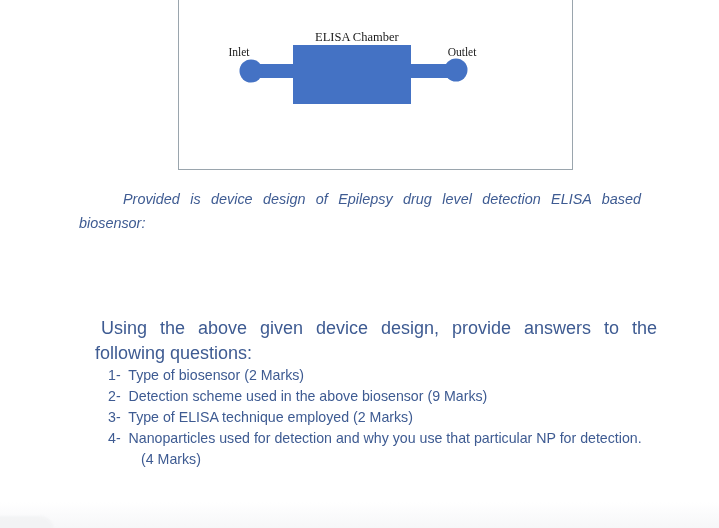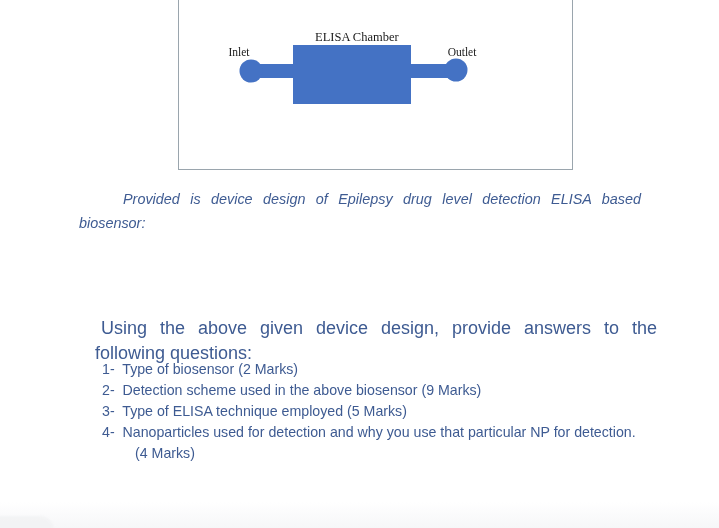--- a/index.html
+++ b/index.html
@@ -86,21 +86,21 @@
     text-indent: 6px;
     margin-left: 16px;
   }
 
   #question-list {
     position: absolute;
     left: 100px;
     top: 357px;
     width: 545px;
     list-style: none;
-    margin: 2px;
+    margin: 8px;
     padding: 0;
     font-size: 14.2px;
     line-height: 21px;
   }
   #question-list li {
     display: block;
     margin: 0;
     padding: 0 0 0 22px;
     text-indent: -22px;
     margin-bottom: 0px;
@@ -173,21 +173,21 @@
     <li>
       <span class="marker">1- </span>
       <span class="qtext">Type of biosensor (2 Marks)</span>
     </li>
     <li>
       <span class="marker">2- </span>
       <span class="qtext">Detection scheme used in the above biosensor (9 Marks)</span>
     </li>
     <li>
       <span class="marker">3- </span>
-      <span class="qtext">Type of ELISA technique employed (5 Marks)</span>
+      <span class="qtext">Type of ELISA technique employed (2 Marks)</span>
     </li>
     <li class="wrap">
       <span class="marker">4- </span>
       <span class="qtext">Nanoparticles used for detection and why you use that particular NP for detection. (4 Marks)</span>
     </li>
   </ul>
 
   <div id="page-edge">
     <div id="page-edge-corner"></div>
   </div>

